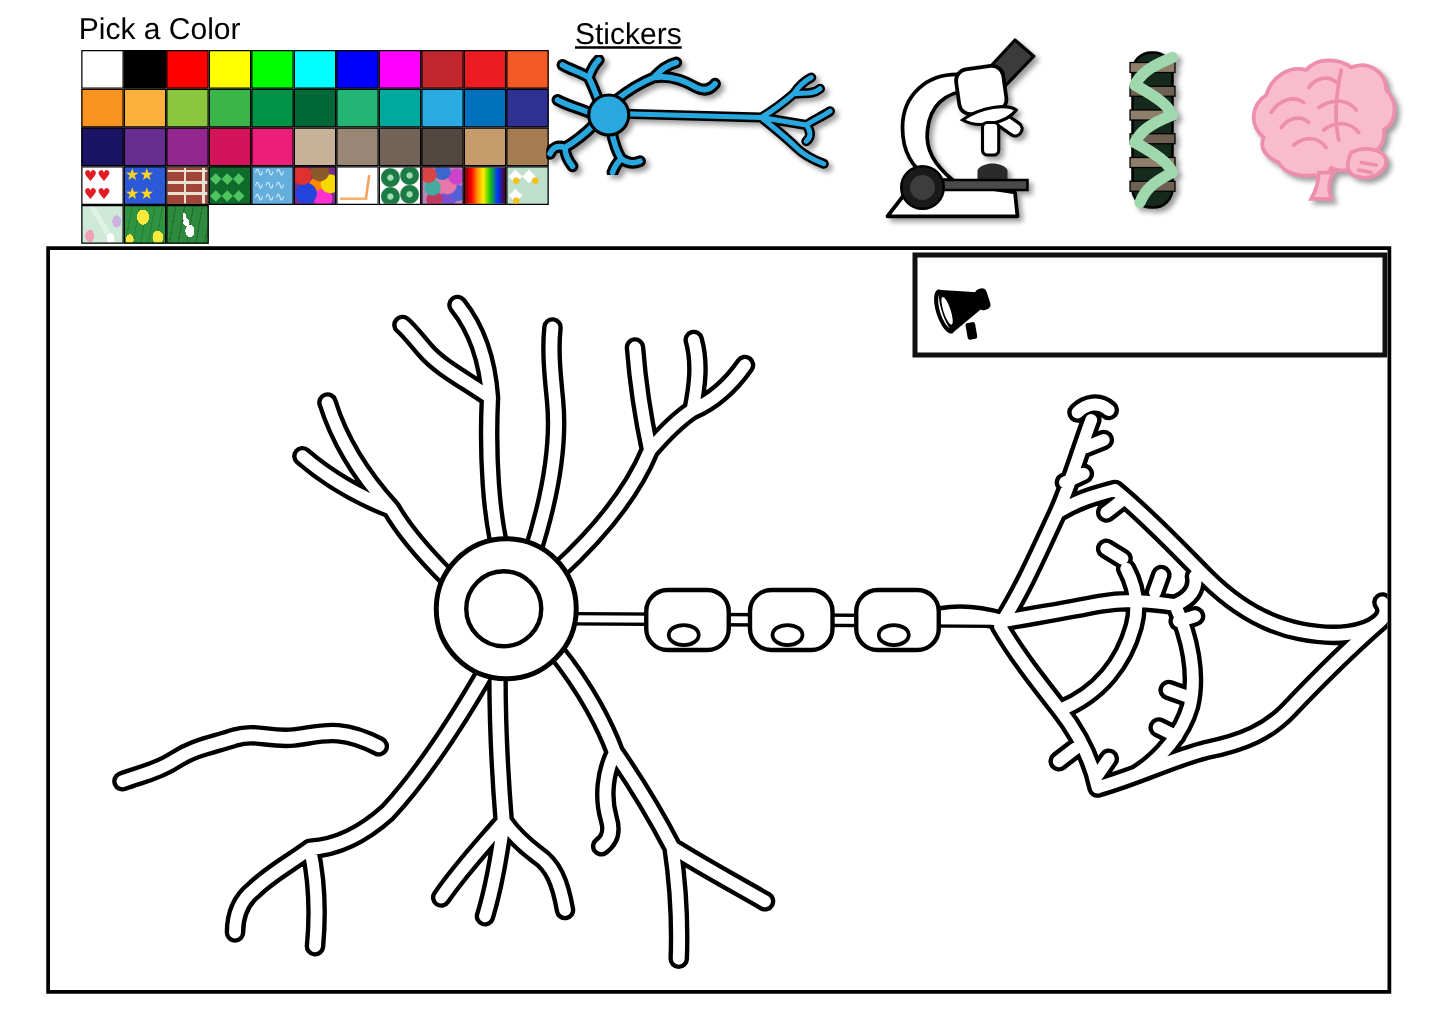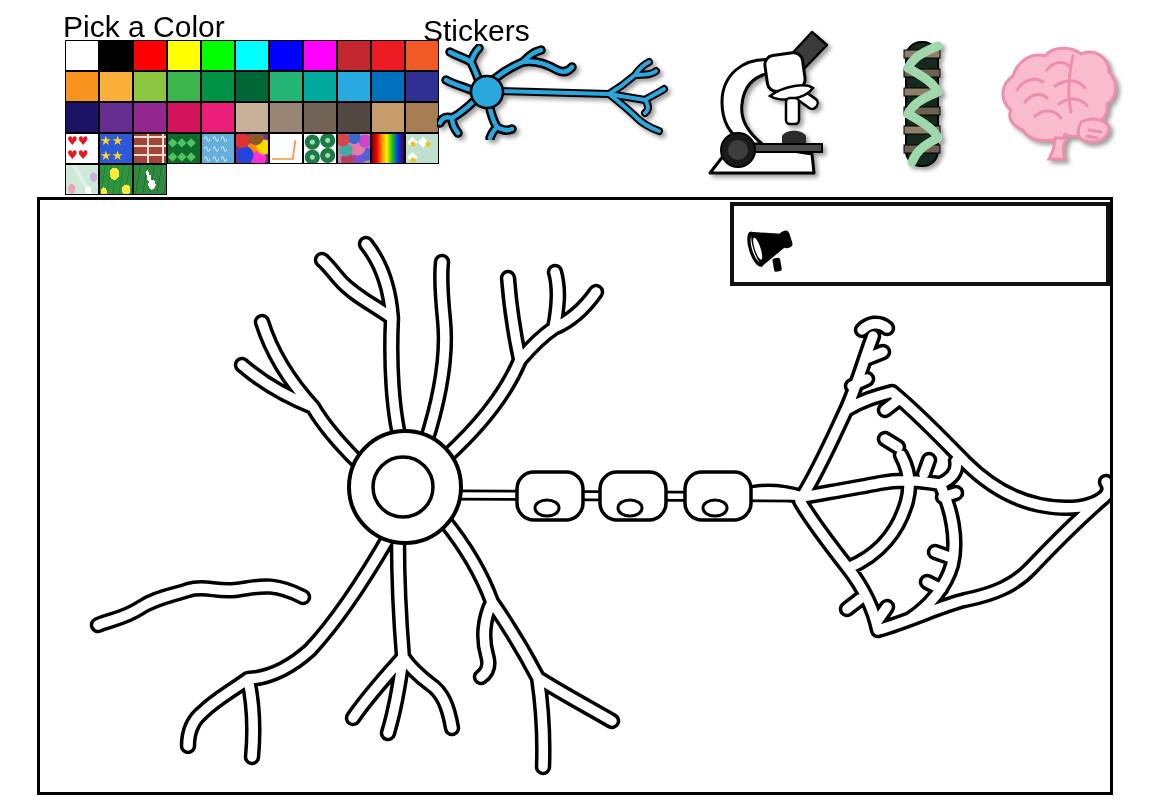--- a/index.html
+++ b/index.html
@@ -1,17 +1,17 @@
 <!DOCTYPE html>
 <html><head>
 <meta charset="utf-8">
 <style>
   html,body{margin:0;padding:0;background:#fff;width:1153px;height:809px;overflow:hidden;
     font-family:"Liberation Sans",sans-serif;}
-  .section-title{position:absolute;font-size:30px;color:#000;font-family:"Liberation Sans",sans-serif;}
+  .section-title{position:absolute;font-size:24px;color:#000;font-family:"Liberation Sans",sans-serif;}
 
   
   #palette-grid{position:absolute;left:65px;top:40px;display:grid;
     grid-template-columns:repeat(11,34px);grid-auto-rows:31px;}
   .swatch{width:34px;height:31px;border:1px solid #000;box-sizing:border-box;position:relative;
     overflow:hidden;cursor:pointer;background:#fff;}
 
   .pat-hearts{background:#fff;}
   .pat-hearts::before{content:"\2665 \2665\A \2665 \2665";white-space:pre;position:absolute;left:1px;top:0px;
     color:#e01b24;font:12px/14px "DejaVu Sans",sans-serif;}
@@ -83,21 +83,21 @@
     border:4px solid #111;background:#fff;}
   .blk{stroke:#000;stroke-width:16.5;fill:none;stroke-linecap:round;stroke-linejoin:round;}
   .wht{stroke:#fff;stroke-width:9.5;fill:none;stroke-linecap:round;stroke-linejoin:round;}
   .ax-b{stroke:#000;stroke-width:11;fill:none;stroke-linecap:round;}
   .ax-w{stroke:#fff;stroke-width:5.5;fill:none;stroke-linecap:round;}
 </style>
 </head>
 <body>
 
 <div class="section-title" style="left:63px;top:10px;">Pick a Color</div>
-<div class="section-title" style="left:423px;top:14px;">Stickers</div>
+<div class="section-title" style="left:460px;top:14px;text-decoration:underline;">Stickers</div>
 
 <div id="palette-grid">
     <div class="swatch" style="background: rgb(255, 255, 255);"></div>
     <div class="swatch" style="background: rgb(0, 0, 0);"></div>
     <div class="swatch" style="background: rgb(255, 0, 0);"></div>
     <div class="swatch" style="background: rgb(255, 255, 0);"></div>
     <div class="swatch" style="background: rgb(0, 255, 0);"></div>
     <div class="swatch" style="background: rgb(0, 255, 255);"></div>
     <div class="swatch" style="background: rgb(0, 0, 255);"></div>
     <div class="swatch" style="background: rgb(255, 0, 255);"></div>

